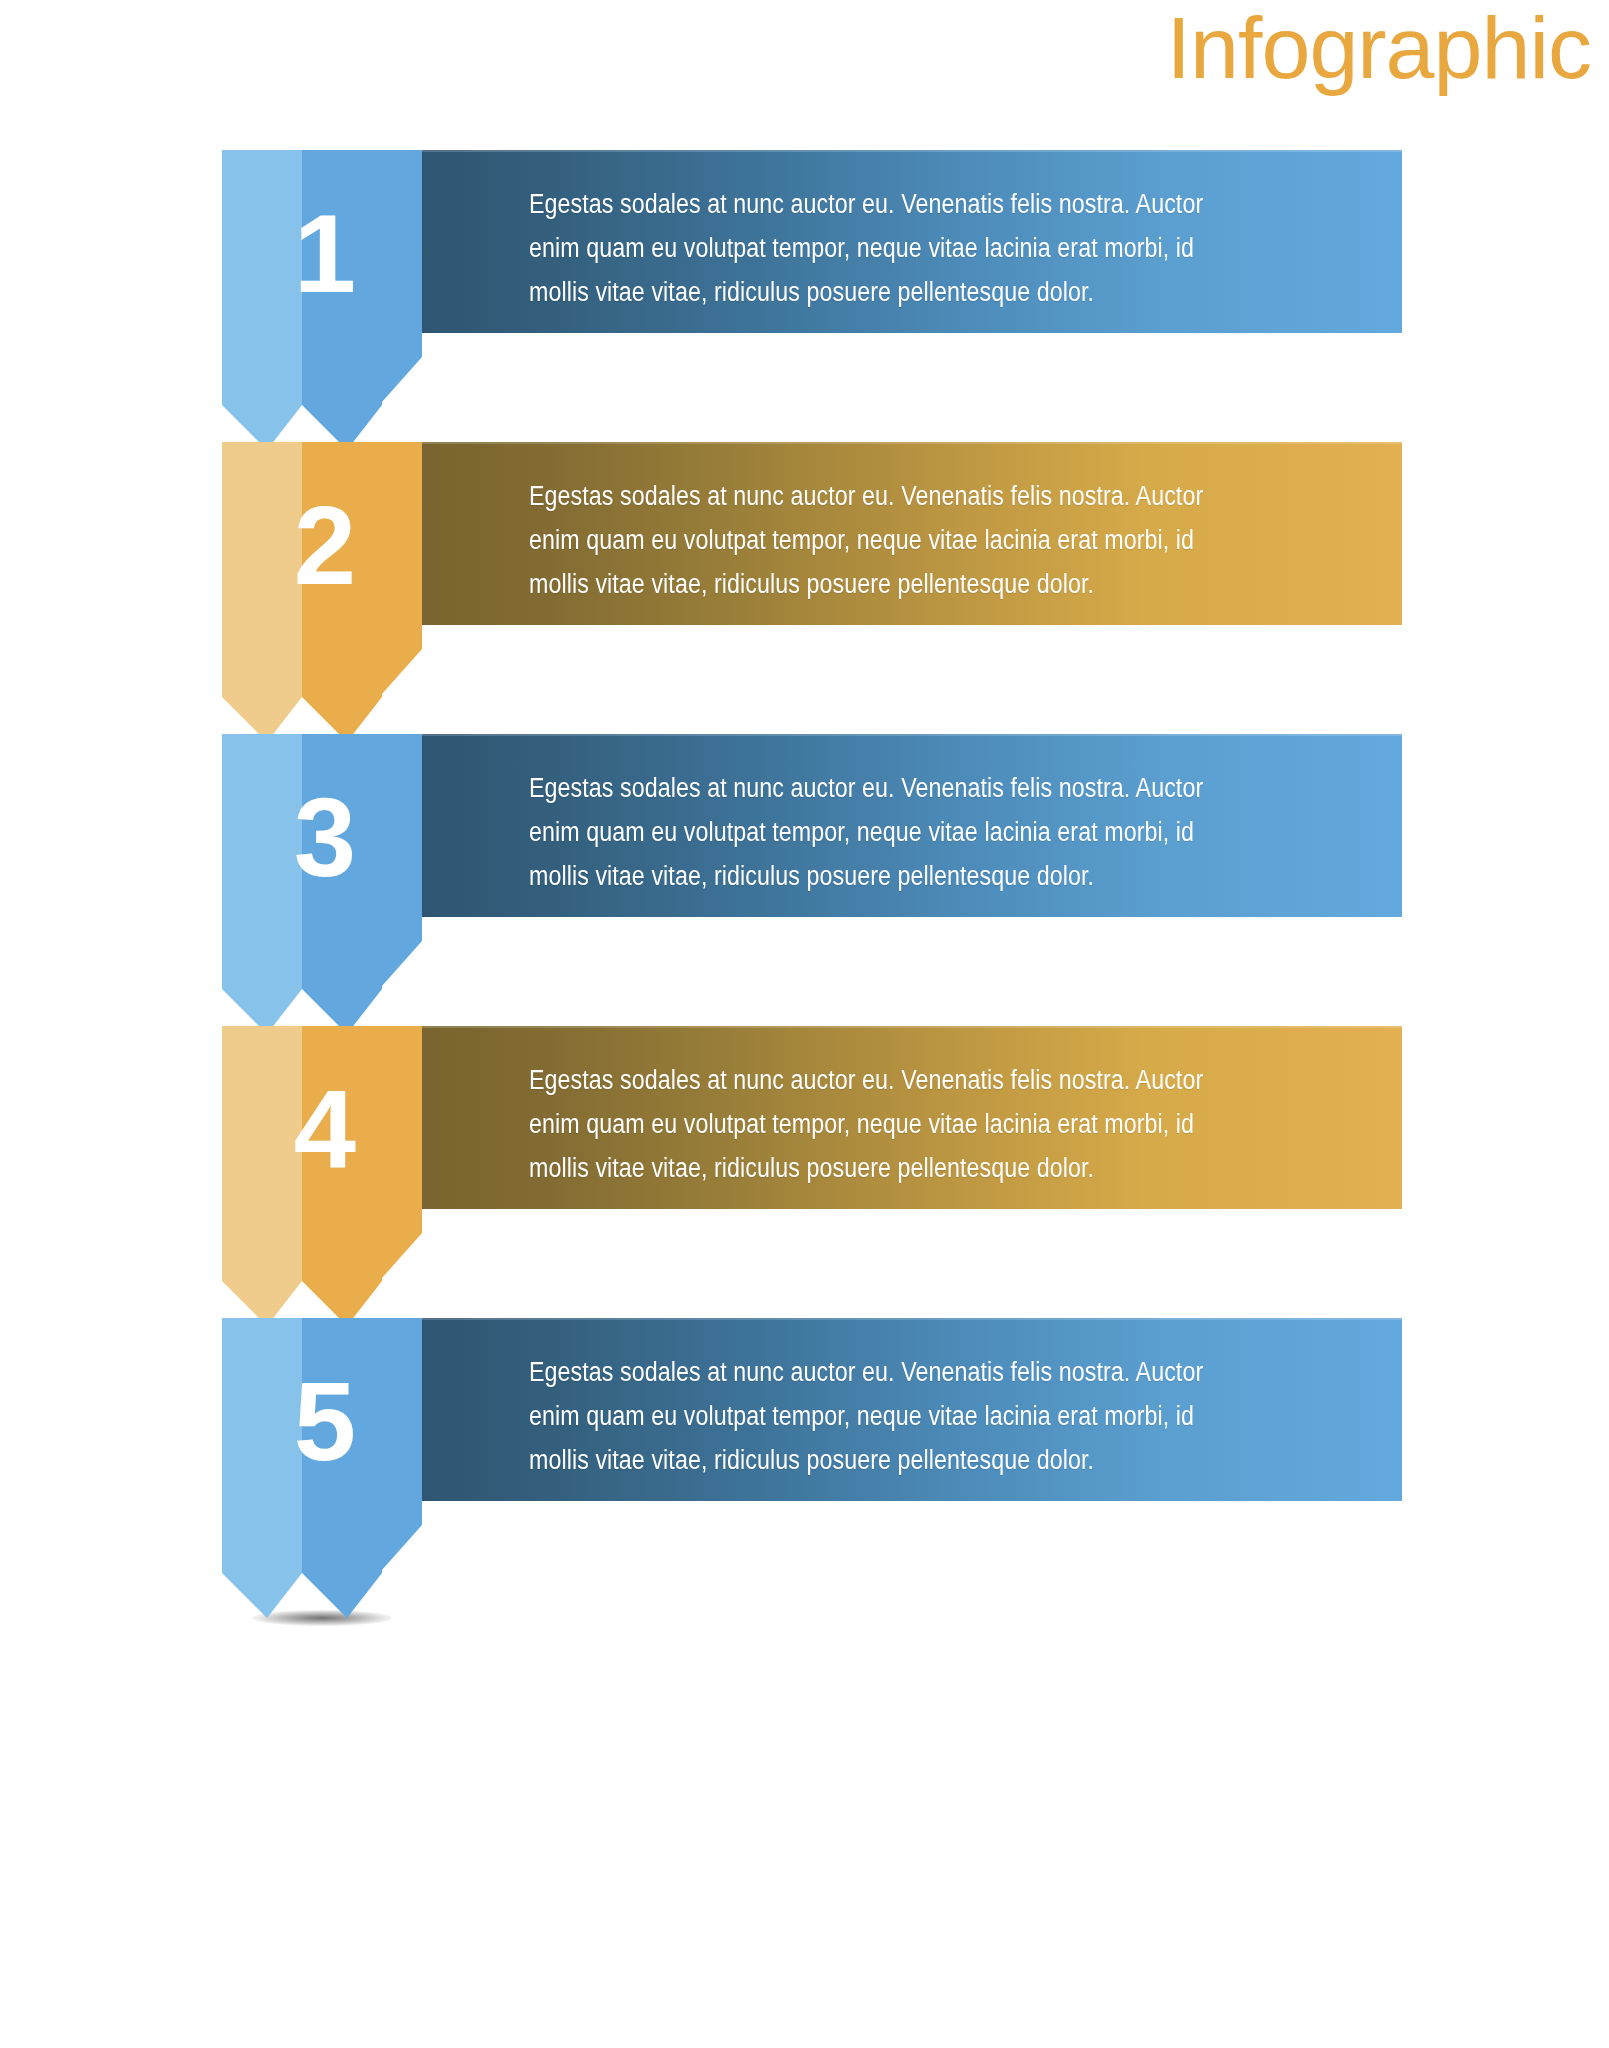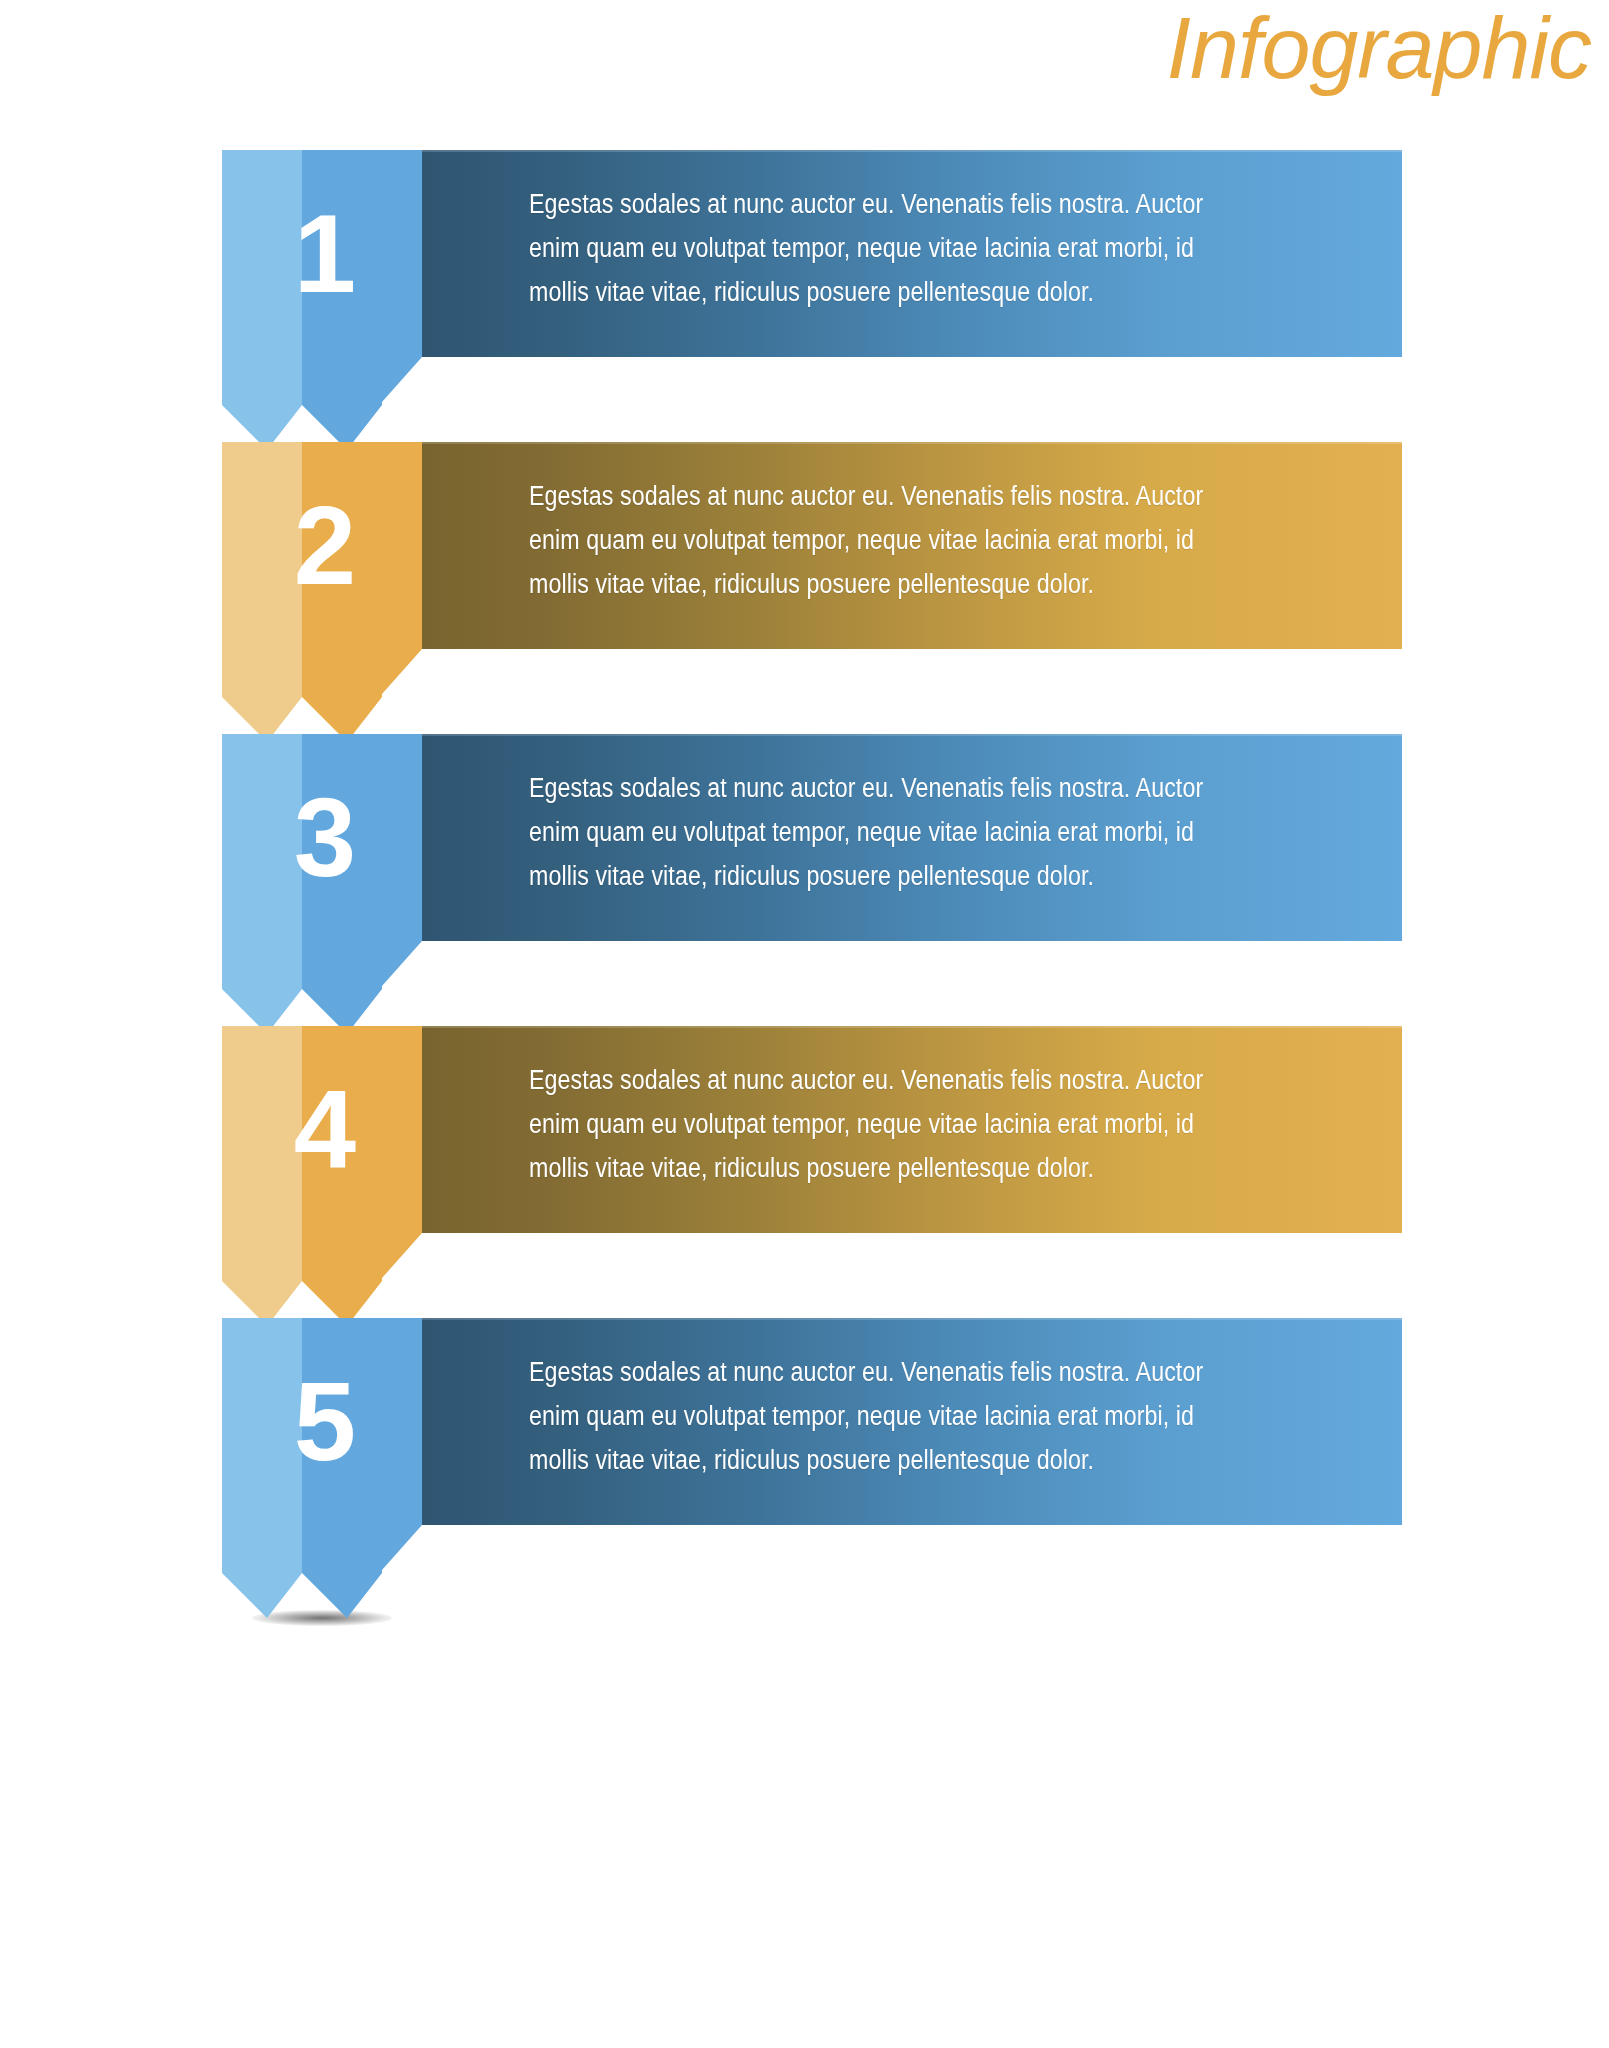--- a/index.html
+++ b/index.html
@@ -15,21 +15,20 @@
     font-family: "Liberation Sans", "DejaVu Sans", sans-serif;
     overflow: hidden;
   }
 
   
   .page-title {
     position: absolute;
     top: 2px;
     right: 18px;
     font-family: "Liberation Sans", "DejaVu Sans", sans-serif;
-    font-style: italic;
     font-weight: 400;
     font-size: 88px;
     line-height: 1.05;
     letter-spacing: -1px;
     color: #e8a83f;
     white-space: nowrap;
   }
 
   
   .banners {
@@ -93,21 +92,21 @@
                 rgba(0,0,0,0) 80%);
     z-index: 1;
   }
 
   
   .body-strip {
     position: absolute;
     left: 200px;
     top: 0;
     right: 0;
-    height: 207px;
+    height: 183px;
     z-index: 2;
     overflow: hidden;
   }
   .body-strip::after {
     
     content: "";
     position: absolute;
     left: 0; right: 0; top: 0;
     height: 2px;
     background: rgba(255,255,255,0.18);

